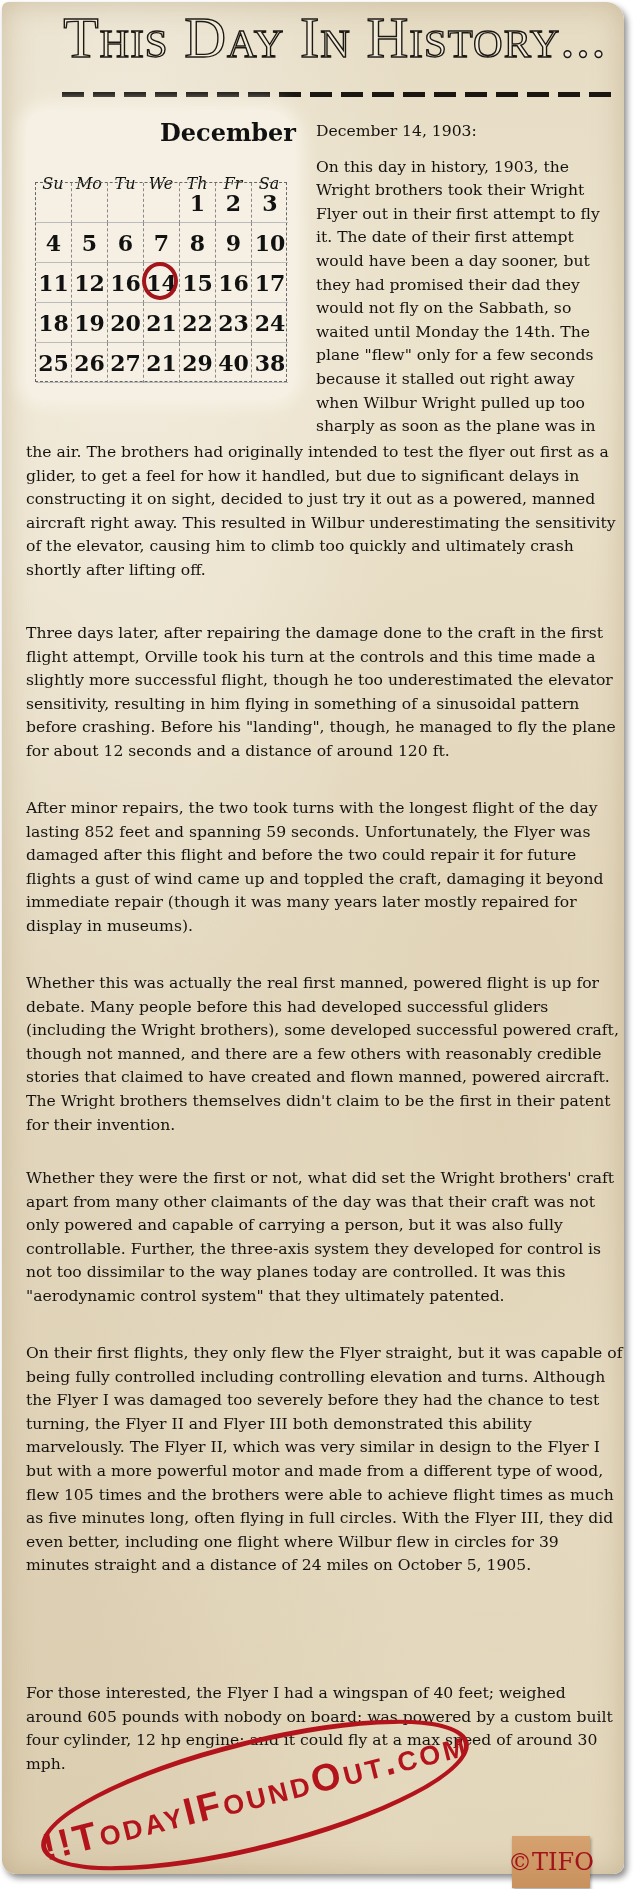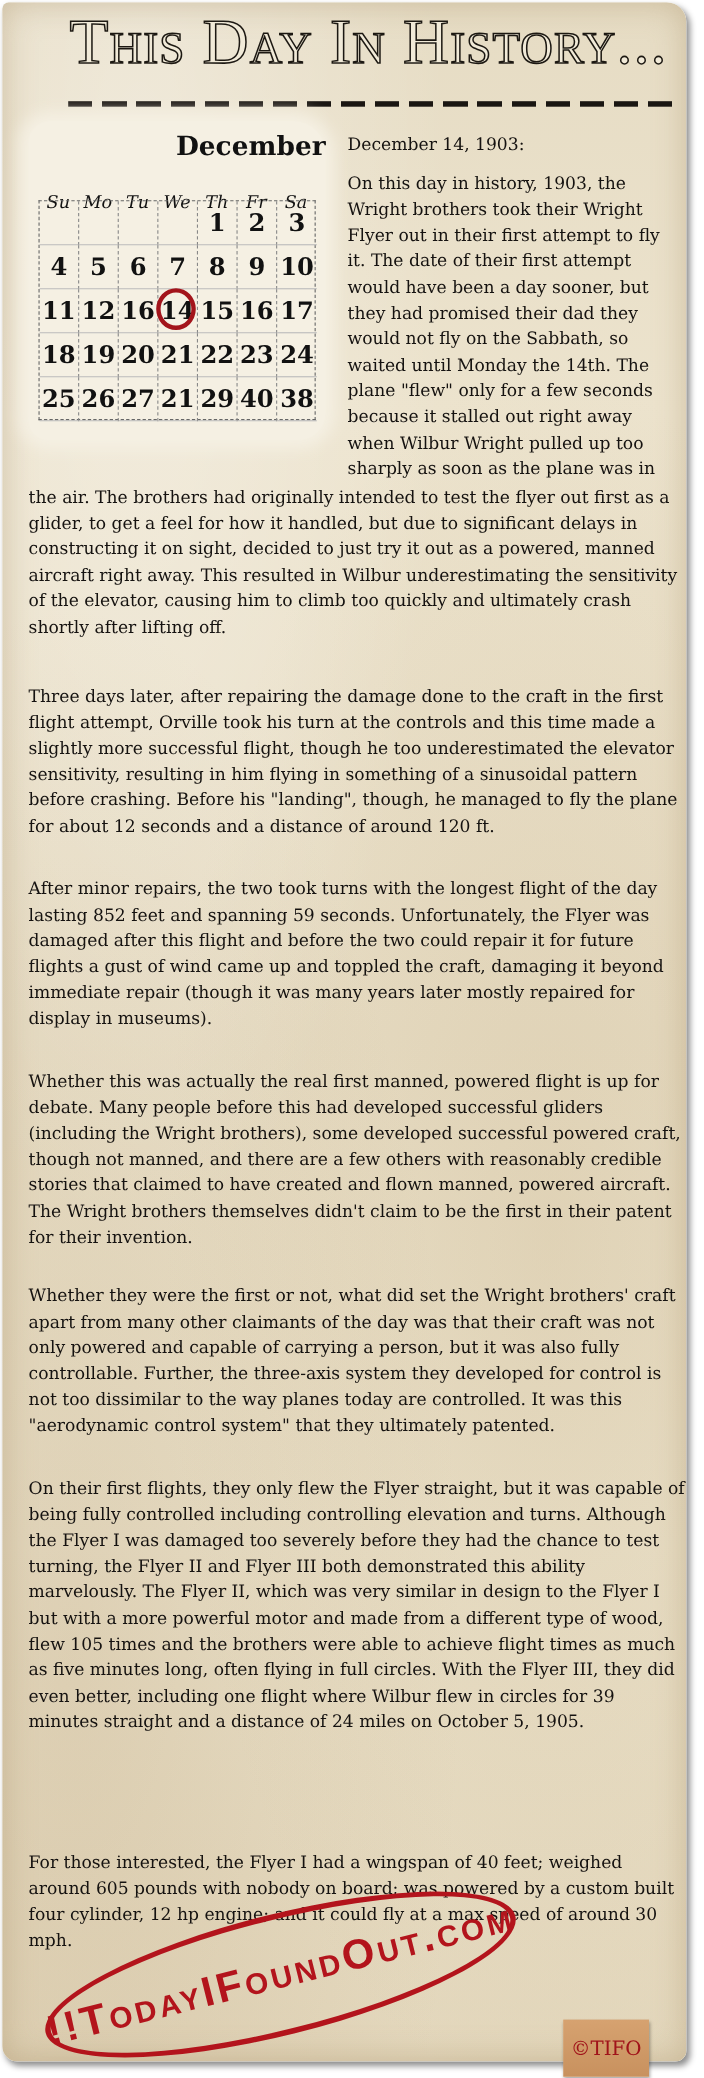--- a/index.html
+++ b/index.html
@@ -82,21 +82,21 @@
     position:absolute; left:0; top:0; width:100%; height:100%;
     display:flex; align-items:center; justify-content:center;
     font-family:"Liberation Sans", sans-serif; font-weight:bold; font-size:38px;
     color:#b3141c; letter-spacing:3px; font-variant:small-caps;
   }
   .tag {
     position:absolute; left:512px; top:1836px; width:78px; height:52px;
     background:linear-gradient(180deg,#d6a270,#c8915e);
     box-shadow:1px 2px 3px rgba(0,0,0,0.35);
     display:flex; align-items:center; justify-content:center;
-    font-family:"DejaVu Serif", serif; font-size:18px; color:#a0131a;
+    font-family:"DejaVu Serif", serif; font-size:24px; color:#a0131a;
   }
 </style>
 </head>
 <body>
 
 <div class="paper"></div>
 
 <div class="title">This Day In History...</div>
 <div class="dashes"></div>
 

